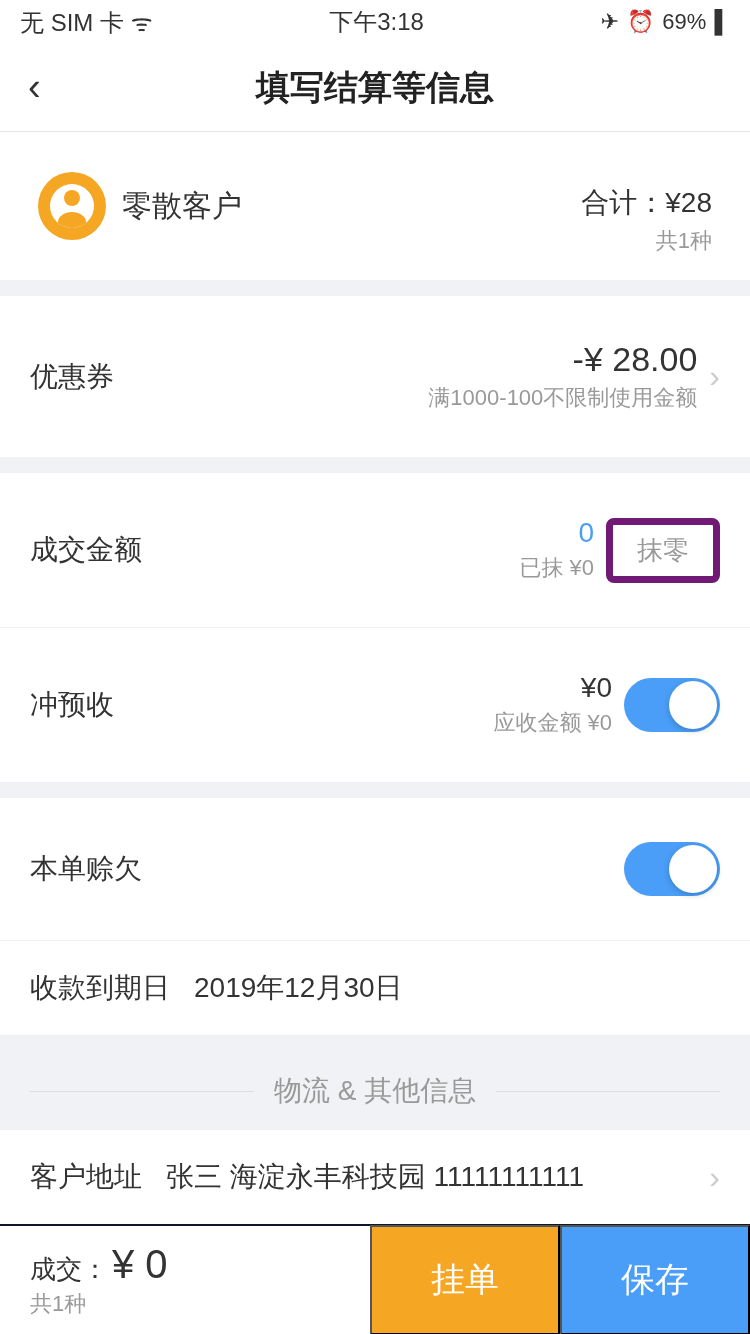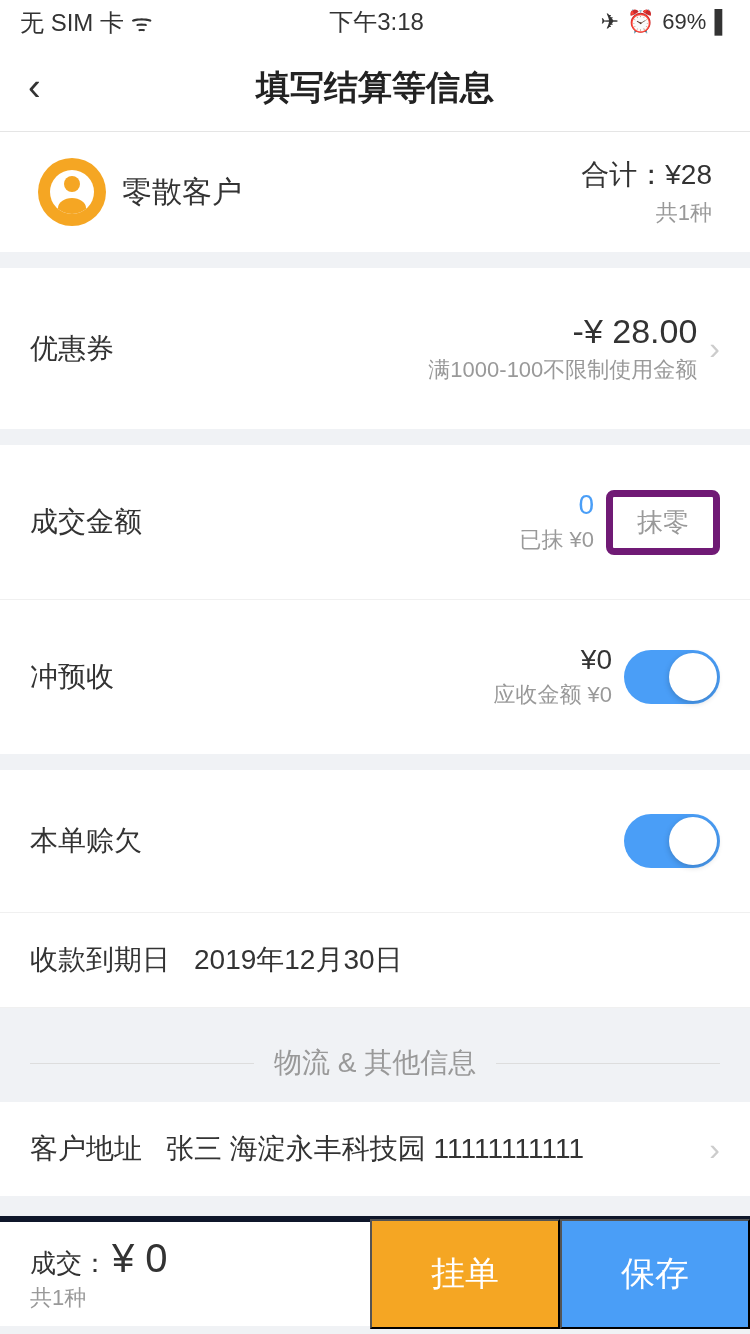--- a/index.html
+++ b/index.html
@@ -107,21 +107,21 @@
       position: absolute;
       bottom: -4px;
       left: 50%;
       transform: translateX(-50%);
       width: 28px;
       height: 20px;
       background: #f5a623;
       border-radius: 50% 50% 0 0;
     }
     .customer-name { font-size: 30px; color: #333; font-weight: 500; }
-    .customer-right { text-align: right; }
+    .customer-right { text-align: right; margin-top: 28px; }
     .total-amount { font-size: 28px; color: #333; }
     .total-count { font-size: 22px; color: #999; margin-top: 4px; }
 
     
     .row-item {
       background: #fff;
       padding: 44px 30px;
       display: flex;
       align-items: center;
       justify-content: space-between;
@@ -217,28 +217,28 @@
       display: flex;
       align-items: center;
       gap: 24px;
     }
     .address-label { font-size: 28px; color: #333; flex-shrink: 0; }
     .address-value { font-size: 28px; color: #333; flex: 1; }
 
     
     .bottom-footer {
       position: fixed;
-      bottom: 8px;
+      bottom: 0;
       left: 0;
       width: 750px;
       height: 110px;
       display: flex;
       align-items: center;
       background: #fff;
-      border-top: 6px solid #0f172a;
+      border-top: 2px solid #0f172a;
     }
     .footer-left {
       flex: 1;
       padding: 0 30px;
     }
     .footer-label { font-size: 26px; color: #333; }
     .footer-amount { font-size: 40px; color: #333; font-weight: 500; }
     .footer-count { font-size: 22px; color: #999; margin-top: 2px; }
     .footer-btn {
       height: 110px;

